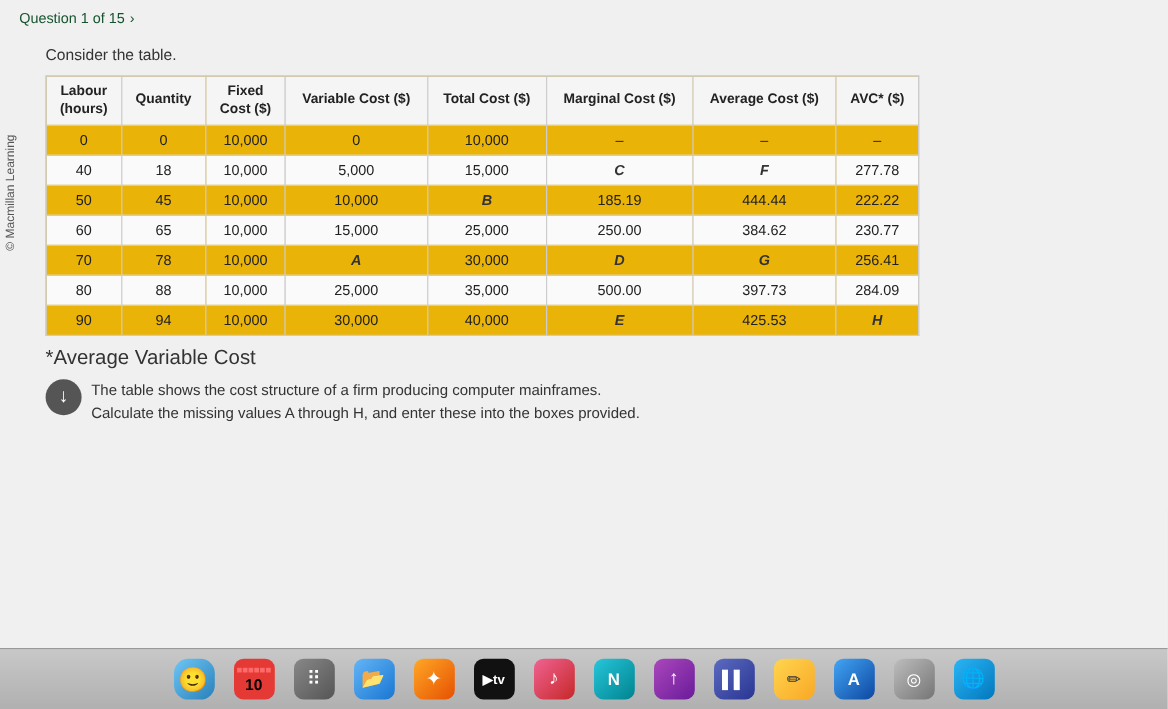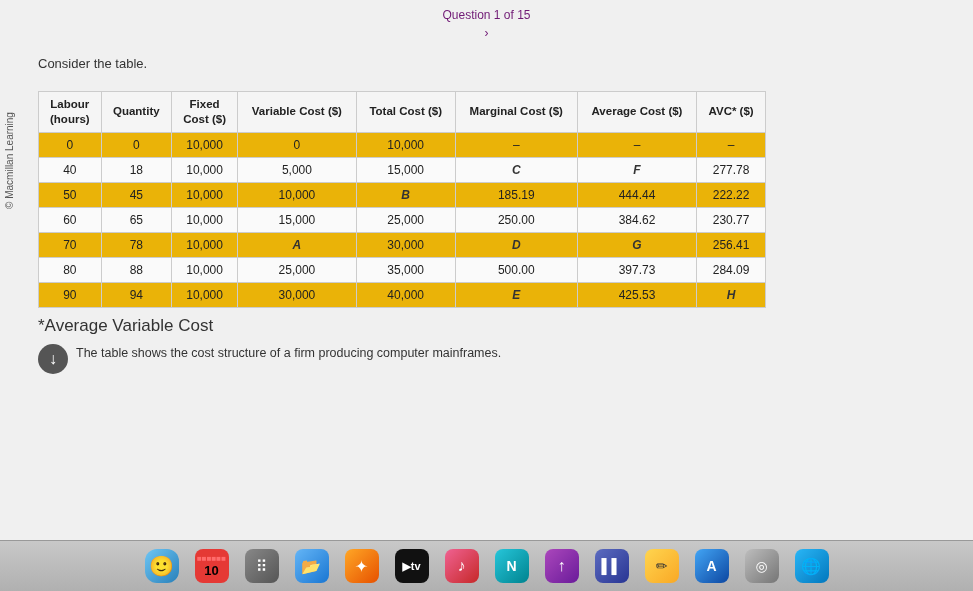--- a/index.html
+++ b/index.html
@@ -20,23 +20,22 @@
       height: 540px;
       position: relative;
     }
 
     
     .breadcrumb {
       display: flex;
       align-items: center;
       padding: 8px 16px;
       font-size: 12px;
-      color: #701a75;
+      color: #14532d;
       gap: 4px;
-      flex-direction: column;
     }
 
     
     .sidebar-label {
       position: absolute;
       left: 0;
       top: 60px;
       width: 18px;
       height: 200px;
       display: flex;
@@ -53,21 +52,21 @@
     
     .content-wrapper {
       margin-left: 22px;
       padding: 8px 16px;
     }
 
     .question-title {
       font-size: 13px;
       font-weight: 500;
       color: #333;
-      margin-bottom: 20px;
+      margin-bottom: 10px;
     }
 
     
     table {
       border-collapse: collapse;
       background: #eab308;
       font-size: 12px;
       width: 728px;
     }
     th, td {
@@ -267,20 +266,21 @@
         </tbody>
     </table>
 
     <div class="footnote">*Average Variable Cost</div>
 
     <div class="instructions">
       <div class="instructions-row">
         <div class="down-arrow">↓</div>
         <div>
           <p>The table shows the cost structure of a firm producing computer mainframes.</p>
+          <p>Calculate the missing values A through H, and enter these into the boxes provided.</p>
         </div>
       </div>
     </div>
   </div>
 </div>
 
 <div class="taskbar">
   <div class="taskbar-item">
     <div class="icon-box" style="background: linear-gradient(135deg, #6ec6f5, #2980b9); border-radius: 12px; font-size:20px;">🙂</div>
   </div>

